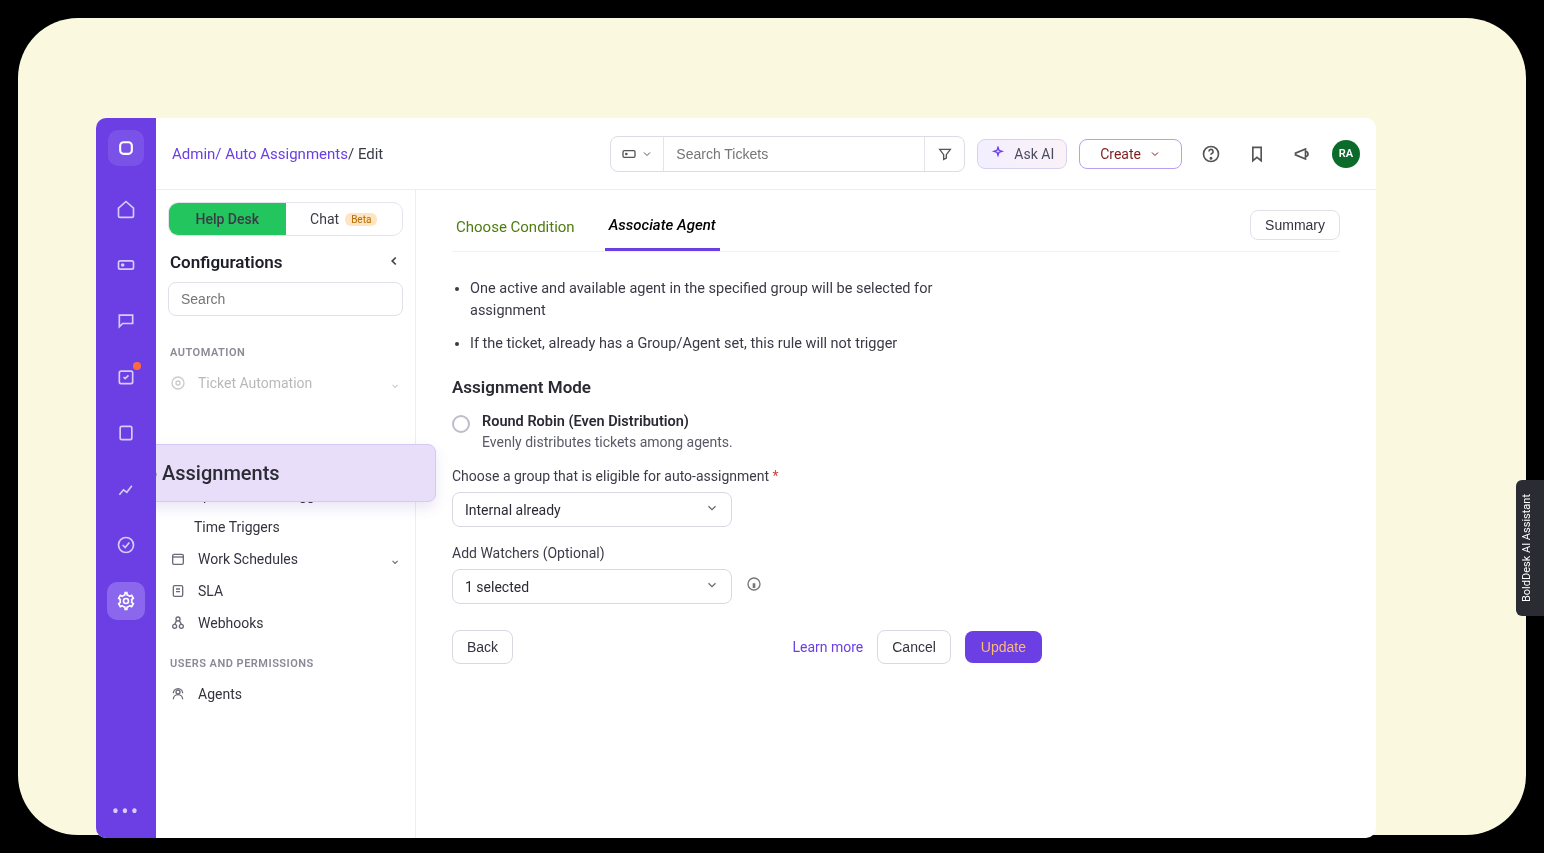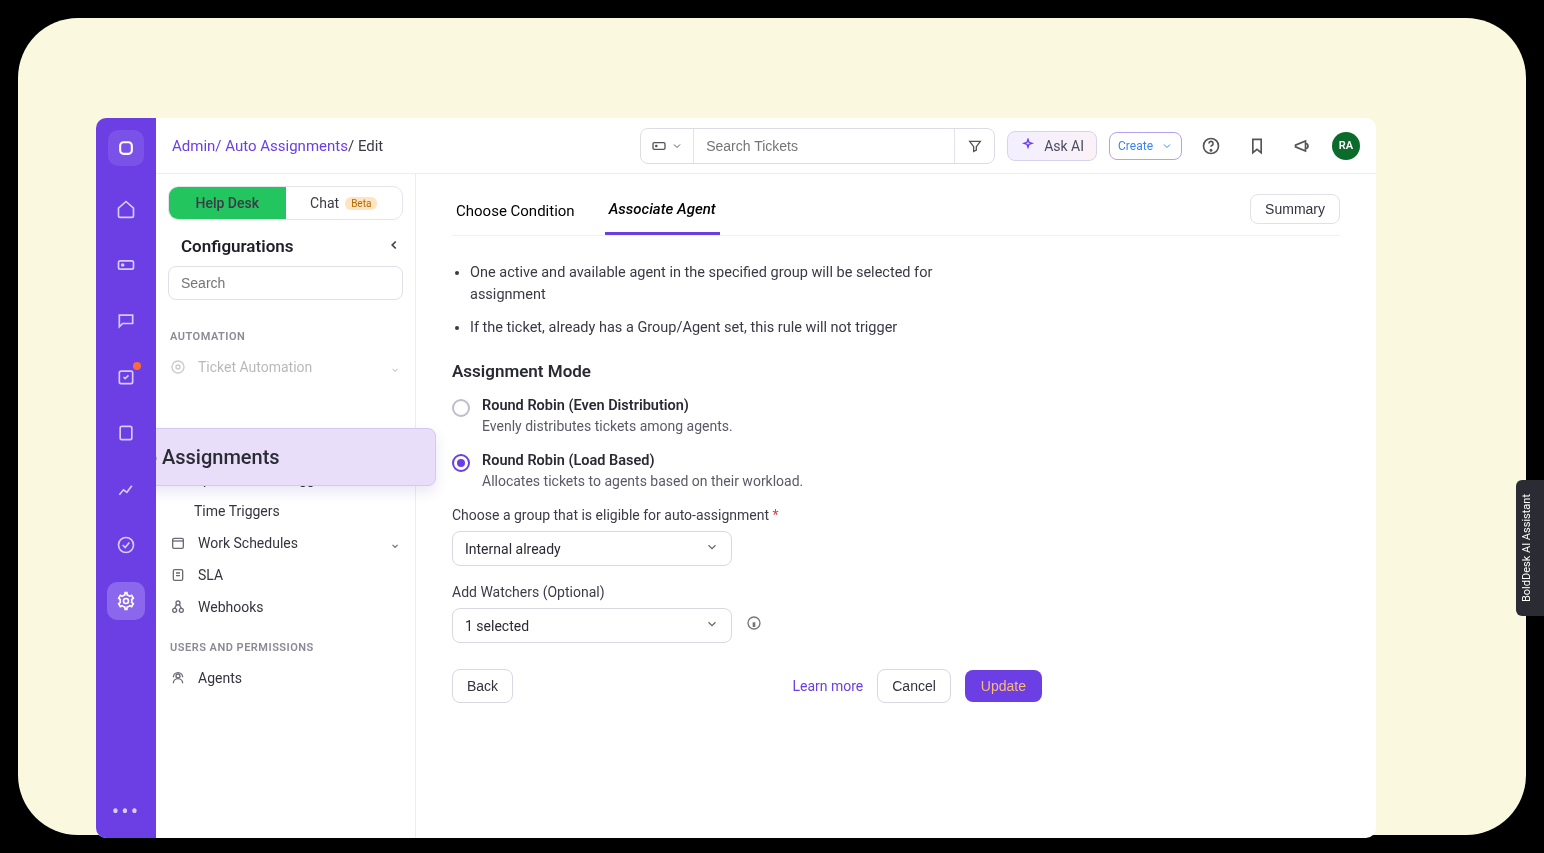--- a/index.html
+++ b/index.html
@@ -63,21 +63,21 @@
   .rail-spacer { flex: 1; }
   .rail-more { color: #d7ccf7; font-size: 22px; cursor: pointer; margin-bottom: 14px; letter-spacing: 2px; }
 
   
   .main-col {
     flex: 1;
     display: flex;
     flex-direction: column;
   }
   .topbar {
-    height: 56px;
+    height: 72px;
     border-bottom: 1px solid #ececf2;
     display: flex;
     align-items: center;
     padding: 0 16px;
     gap: 12px;
   }
   .breadcrumb { font-size: 15px; color: #3b3b48; }
   .breadcrumb .link { color: #6b3fe4; }
   .topbar-spacer { flex: 1; }
   .search-group {
@@ -100,22 +100,22 @@
   }
   .ask-ai {
     display: flex; align-items: flex-start; gap: 8px;
     border: 1px solid #d4d4f0; border-radius: 8px;
     padding: 6px 12px; font-size: 14px; color: #4b4b60;
     background: linear-gradient(90deg,#f3efff,#fbf2f7);
     cursor: pointer;
   }
   .create-btn {
     display: flex; align-items: center; gap: 8px;
-    border: 1px solid #b7a0f0; color: #3b82f6;
-    border-radius: 8px; padding: 6px 8px; font-size: 12px; cursor: pointer;
+    border: 1px solid #b7a0f0; color: #7f1d1d;
+    border-radius: 8px; padding: 6px 20px; font-size: 14px; cursor: pointer;
   }
   .top-icon {
     width: 34px; height: 34px; border-radius: 8px;
     display: flex; align-items: center; justify-content: center;
     color: #555; cursor: pointer;
   }
   .avatar {
     width: 28px; height: 28px; border-radius: 50%;
     background: #0b6b2b; color: #fff; font-size: 11px; font-weight: 600;
     display: flex; align-items: center; justify-content: center;
@@ -138,21 +138,20 @@
   .brand-tab {
     flex: 1; padding: 8px 10px; font-size: 14px;
     display: flex; align-items: center; justify-content: center; gap: 6px;
     cursor: pointer; color: #3b3b48;
   }
   .brand-tab.active { background: #22c55e; font-weight: 500; }
   .beta-badge { background: #ffe4c2; color: #b36a00; font-size: 10px; padding: 1px 6px; border-radius: 6px; }
   .config-header {
     display: flex; align-items: center; justify-content: space-between;
     padding: 6px 14px 10px;
-    margin-left: 11px;
   }
   .config-header h3 { font-size: 17px; font-weight: 600; color: #1e1e28; }
   .collapse-btn { color: #444; cursor: pointer; font-size: 16px; }
   .side-search {
     margin: 0 12px 12px;
     border: 1px solid #e0e0e8; border-radius: 8px;
     padding: 8px 12px; font-size: 14px; color: #888;
   }
   .side-search input { border: none; outline: none; width: 100%; font-size: 14px; }
   .section-label {
@@ -188,21 +187,21 @@
   
   .content {
     flex: 1; padding: 16px 36px; overflow: auto;
   }
   .tabs-row {
     display: flex; align-items: center; gap: 26px;
     border-bottom: 1px solid #f0f0f5;
     margin-bottom: 14px;
   }
   .tab {
-    padding: 10px 4px 14px; font-size: 15px; color: #000000; cursor: pointer;
+    padding: 10px 4px 14px; font-size: 15px; color: #4d7c0f; cursor: pointer;
   }
   .tab.active { color: #000000; border-bottom: 3px solid #6b3fe4; font-weight: 500; font-style: italic; }
   .summary-btn {
     margin-left: auto; margin-bottom: 8px;
     border: 1px solid #e0e0e8; border-radius: 8px;
     padding: 6px 14px; font-size: 14px; cursor: pointer; color: #343440; background:#fff;
   }
   .bullets { margin: 26px 0 22px; padding-left: 18px; color: #3a3a46; font-size: 14.5px; max-width: 540px;}
   .bullets li { margin-bottom: 10px; line-height: 1.55; }
   h2.mode { font-size: 17px; font-weight: 600; color: #2a2a34; margin: 8px 0 16px; }
@@ -476,27 +475,20 @@
         <h2 class="mode">Assignment Mode</h2>
 
         <div class="radio-row">
           <span class="radio"></span>
           <div>
             <div class="radio-label">Round Robin (Even Distribution)</div>
             <div class="radio-desc">Evenly distributes tickets among agents.</div>
           </div>
         </div>
 
-        <div class="radio-row">
-          <span class="radio checked"></span>
-          <div>
-            <div class="radio-label">Round Robin (Load Based)</div>
-            <div class="radio-desc">Allocates tickets to agents based on their workload.</div>
-          </div>
-        </div>
 
         <div class="field-label">
           <span>Choose a group that is eligible for auto-assignment </span><span class="req">*</span>
         </div>
         <div class="select">
           <span>Internal already</span>
           <span class="chev">
             <svg width="14" height="14" viewBox="0 0 24 24" fill="none" stroke="currentColor" stroke-width="2">
                 <path d="M6 9l6 6 6-6"></path>
               </svg>

